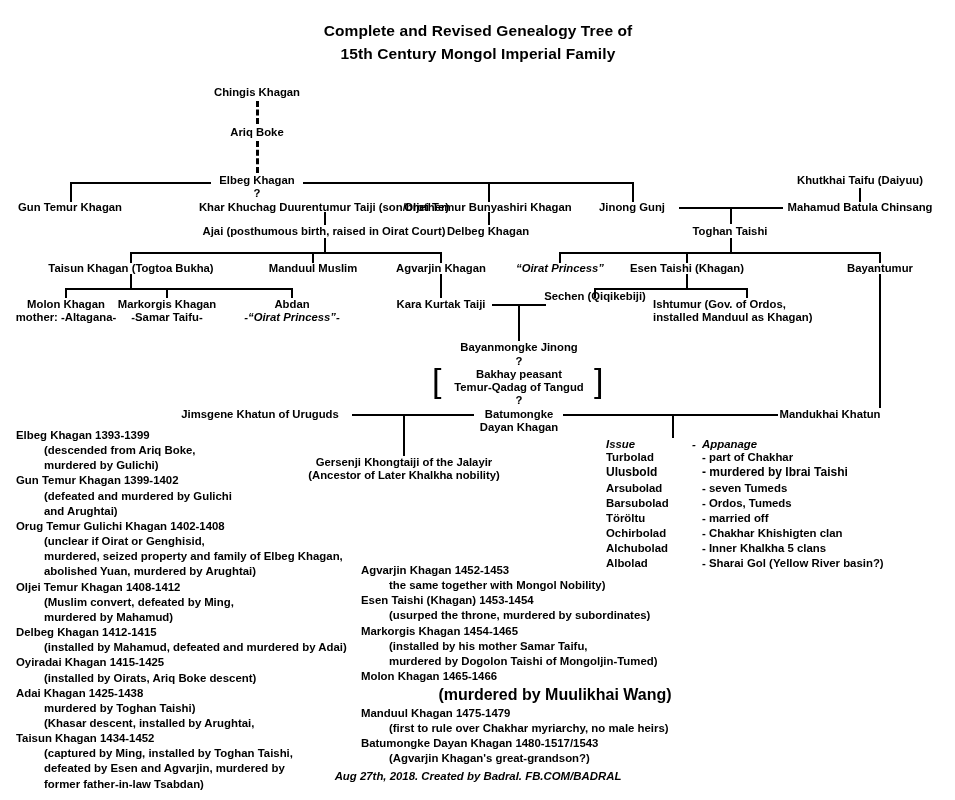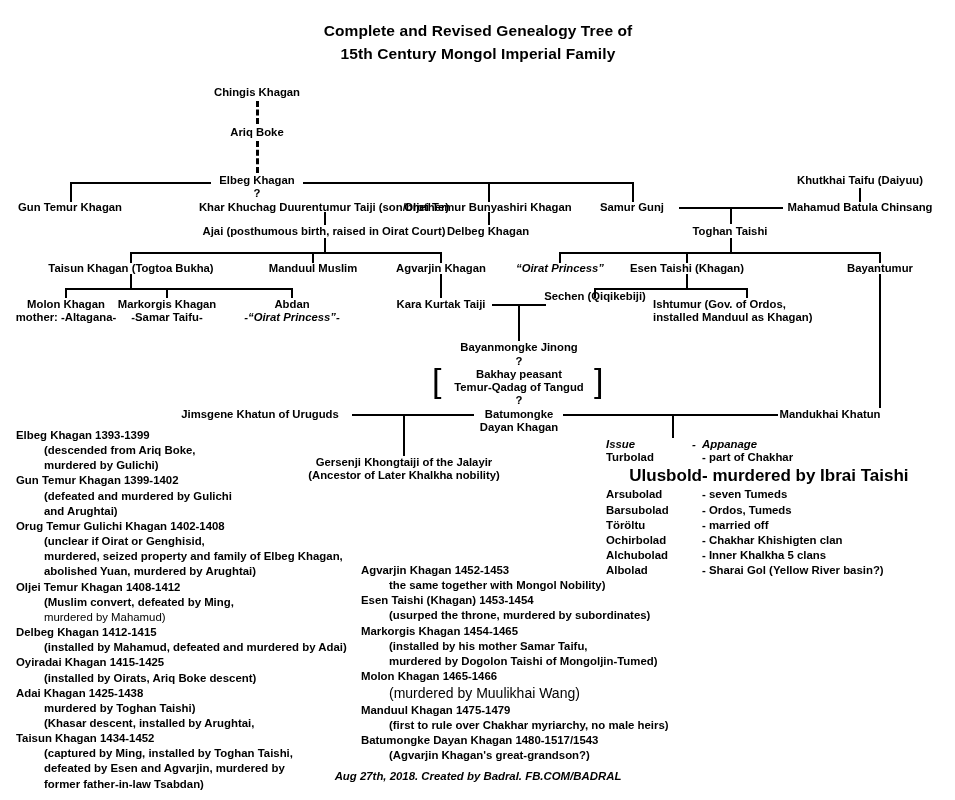--- a/index.html
+++ b/index.html
@@ -49,21 +49,21 @@
 
   <div class="ln h" style="left:70px;top:182px;width:141px;"></div>
   <div class="ln v" style="left:70px;top:182px;height:20px;"></div>
   <div class="ln h" style="left:303px;top:182px;width:331px;"></div>
   <div class="ln v" style="left:488px;top:182px;height:20px;"></div>
   <div class="ln v" style="left:632px;top:182px;height:20px;"></div>
 
   <div class="t ctr node" style="left:70px;top:201px;">Gun Temur Khagan</div>
   <div class="t ctr node" style="left:324px;top:201px;">Khar Khuchag Duurentumur Taiji (son/brother)</div>
   <div class="t ctr node" style="left:488px;top:201px;">Oljei Temur Bunyashiri Khagan</div>
-  <div class="t ctr node" style="left:632px;top:201px;">Samur Gunj</div>
+  <div class="t ctr node" style="left:632px;top:201px;">Jinong Gunj</div>
 
   <div class="t ctr node" style="left:860px;top:174px;">Khutkhai Taifu (Daiyuu)</div>
   <div class="ln v" style="left:859px;top:188px;height:14px;"></div>
   <div class="t ctr node" style="left:860px;top:201px;">Mahamud Batula Chinsang</div>
 
   <div class="ln h" style="left:679px;top:207px;width:104px;"></div>
   <div class="ln v" style="left:730px;top:207px;height:17px;"></div>
 
   <div class="ln v" style="left:324px;top:212px;height:13px;"></div>
   <div class="t ctr node" style="left:324px;top:225px;">Ajai (posthumous birth, raised in Oirat Court)</div>
@@ -151,21 +151,21 @@
     <div style="display:flex;font-size:11.4px;font-weight:bold;font-style:italic;">
       <span style="width:86px;display:inline-block;">Issue</span>
       <span style="width:10px;display:inline-block;">-</span>
       <span style="display:inline-block;">Appanage</span>
     </div>
     <div id="issue-rows">
         <div class="issue-row" style="display: flex; font-size: 11.4px; font-weight: bold; line-height: 1.32;">
           <span style="width: 96px; display: inline-block;">Turbolad</span>
           <span style="display: inline-block; white-space: nowrap;">- part of Chakhar</span>
         </div>
-        <div class="issue-row" style="display: flex; font-size: 17px; font-weight: bold; line-height: 1.32; text-align: right;">
+        <div class="issue-row" style="display: flex; font-size: 12px; font-weight: bold; line-height: 1.32;">
           <span style="width: 96px; display: inline-block;">Ulusbold</span>
           <span style="display: inline-block; white-space: nowrap;">- murdered by Ibrai Taishi</span>
         </div>
         <div class="issue-row" style="display: flex; font-size: 11.4px; font-weight: bold; line-height: 1.32;">
           <span style="width: 96px; display: inline-block;">Arsubolad</span>
           <span style="display: inline-block; white-space: nowrap;">- seven Tumeds</span>
         </div>
         <div class="issue-row" style="display: flex; font-size: 11.4px; font-weight: bold; line-height: 1.32;">
           <span style="width: 96px; display: inline-block;">Barsubolad</span>
           <span style="display: inline-block; white-space: nowrap;">- Ordos, Tumeds</span>
@@ -195,21 +195,21 @@
       <div style="font-size: 11.4px; font-weight: bold; line-height: 1.33; white-space: nowrap; padding-left: 28px;">murdered by Gulichi)</div>
       <div style="font-size: 11.4px; font-weight: bold; line-height: 1.33; white-space: nowrap;">Gun Temur Khagan 1399-1402</div>
       <div style="font-size: 11.4px; font-weight: bold; line-height: 1.33; white-space: nowrap; padding-left: 28px;">(defeated and murdered by Gulichi</div>
       <div style="font-size: 11.4px; font-weight: bold; line-height: 1.33; white-space: nowrap; padding-left: 28px;">and Arughtai)</div>
       <div style="font-size: 11.4px; font-weight: bold; line-height: 1.33; white-space: nowrap;">Orug Temur Gulichi Khagan 1402-1408</div>
       <div style="font-size: 11.4px; font-weight: bold; line-height: 1.33; white-space: nowrap; padding-left: 28px;">(unclear if Oirat or Genghisid,</div>
       <div style="font-size: 11.4px; font-weight: bold; line-height: 1.33; white-space: nowrap; padding-left: 28px;">murdered, seized property and family of Elbeg Khagan,</div>
       <div style="font-size: 11.4px; font-weight: bold; line-height: 1.33; white-space: nowrap; padding-left: 28px;">abolished Yuan, murdered by Arughtai)</div>
       <div style="font-size: 11.4px; font-weight: bold; line-height: 1.33; white-space: nowrap;">Oljei Temur Khagan 1408-1412</div>
       <div style="font-size: 11.4px; font-weight: bold; line-height: 1.33; white-space: nowrap; padding-left: 28px;">(Muslim convert, defeated by Ming,</div>
-      <div style="font-size: 11.4px; font-weight: normal; line-height: 1.33; white-space: nowrap; padding-left: 28px;">murdered by Mahamud)</div>
+      <div style="font-size: 11.4px; font-weight: bold; line-height: 1.33; white-space: nowrap; padding-left: 28px;">murdered by Mahamud)</div>
       <div style="font-size: 11.4px; font-weight: bold; line-height: 1.33; white-space: nowrap;">Delbeg Khagan 1412-1415</div>
       <div style="font-size: 11.4px; font-weight: bold; line-height: 1.33; white-space: nowrap; padding-left: 28px;">(installed by Mahamud, defeated and murdered by Adai)</div>
       <div style="font-size: 11.4px; font-weight: bold; line-height: 1.33; white-space: nowrap;">Oyiradai Khagan 1415-1425</div>
       <div style="font-size: 11.4px; font-weight: bold; line-height: 1.33; white-space: nowrap; padding-left: 28px;">(installed by Oirats, Ariq Boke descent)</div>
       <div style="font-size: 11.4px; font-weight: bold; line-height: 1.33; white-space: nowrap;">Adai Khagan 1425-1438</div>
       <div style="font-size: 11.4px; font-weight: bold; line-height: 1.33; white-space: nowrap; padding-left: 28px;">murdered by Toghan Taishi)</div>
       <div style="font-size: 11.4px; font-weight: bold; line-height: 1.33; white-space: nowrap; padding-left: 28px;">(Khasar descent, installed by Arughtai,</div>
       <div style="font-size: 11.4px; font-weight: bold; line-height: 1.33; white-space: nowrap;">Taisun Khagan 1434-1452</div>
       <div style="font-size: 11.4px; font-weight: bold; line-height: 1.33; white-space: nowrap; padding-left: 28px;">(captured by Ming, installed by Toghan Taishi,</div>
       <div style="font-size: 11.4px; font-weight: bold; line-height: 1.33; white-space: nowrap; padding-left: 28px;">defeated by Esen and Agvarjin, murdered by</div>
@@ -218,21 +218,21 @@
 
   <div id="notes-center" style="position:absolute;left:361px;top:563px;width:360px;">
       <div style="font-size: 11.4px; font-weight: bold; line-height: 1.33; white-space: nowrap;">Agvarjin Khagan 1452-1453</div>
       <div style="font-size: 11.4px; font-weight: bold; line-height: 1.33; white-space: nowrap; padding-left: 28px;">the same together with Mongol Nobility)</div>
       <div style="font-size: 11.4px; font-weight: bold; line-height: 1.33; white-space: nowrap;"> Esen Taishi (Khagan) 1453-1454</div>
       <div style="font-size: 11.4px; font-weight: bold; line-height: 1.33; white-space: nowrap; padding-left: 28px;">(usurped the throne, murdered by subordinates)</div>
       <div style="font-size: 11.4px; font-weight: bold; line-height: 1.33; white-space: nowrap;">Markorgis Khagan 1454-1465</div>
       <div style="font-size: 11.4px; font-weight: bold; line-height: 1.33; white-space: nowrap; padding-left: 28px;">(installed by his mother Samar Taifu,</div>
       <div style="font-size: 11.4px; font-weight: bold; line-height: 1.33; white-space: nowrap; padding-left: 28px;">murdered by Dogolon Taishi of Mongoljin-Tumed)</div>
       <div style="font-size: 11.4px; font-weight: bold; line-height: 1.33; white-space: nowrap;">Molon Khagan 1465-1466</div>
-      <div style="font-size: 14px; font-weight: normal; line-height: 1.33; white-space: nowrap; padding-left: 28px;">(murdered by Muulikhai Wang)</div>
+      <div style="font-size: 16px; font-weight: bold; line-height: 1.33; white-space: nowrap; padding-left: 28px; text-align: center;">(murdered by Muulikhai Wang)</div>
       <div style="font-size: 11.4px; font-weight: bold; line-height: 1.33; white-space: nowrap;">Manduul Khagan 1475-1479</div>
       <div style="font-size: 11.4px; font-weight: bold; line-height: 1.33; white-space: nowrap; padding-left: 28px;">(first to rule over Chakhar myriarchy, no male heirs)</div>
       <div style="font-size: 11.4px; font-weight: bold; line-height: 1.33; white-space: nowrap;">Batumongke Dayan Khagan 1480-1517/1543</div>
       <div style="font-size: 11.4px; font-weight: bold; line-height: 1.33; white-space: nowrap; padding-left: 28px;">(Agvarjin Khagan's great-grandson?)</div>
     </div>
 
   <div class="t ctr credit" style="left:478px;top:770px;">Aug 27th, 2018. Created by Badral. FB.COM/BADRAL</div>
 
 </div>
 

